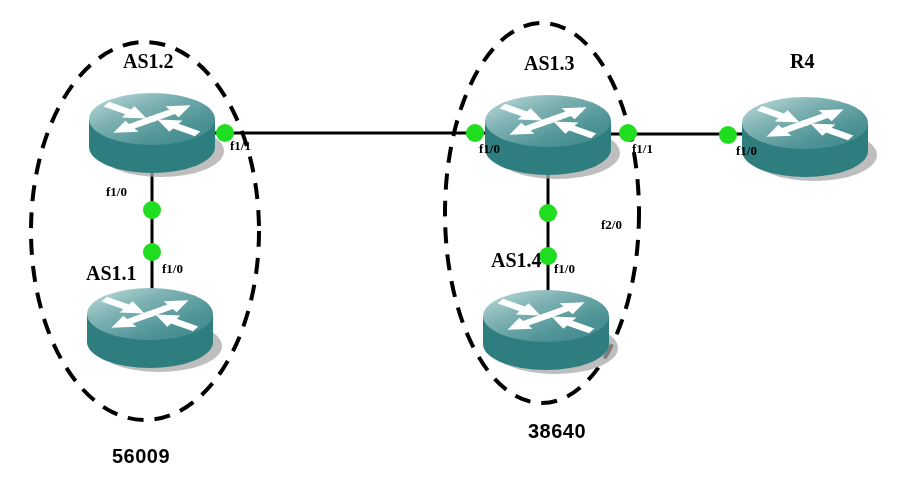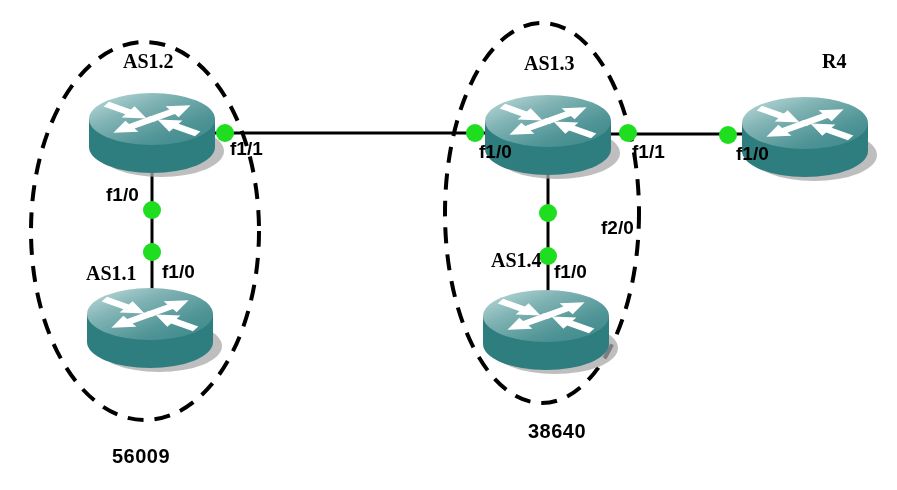--- a/index.html
+++ b/index.html
@@ -13,21 +13,21 @@
   #topology-svg{position:absolute;left:0;top:0;}
   .label{
     position:absolute;
     font-family:"Liberation Sans",sans-serif;
     font-weight:bold;
     color:#000;
     white-space:nowrap;
     line-height:1;
   }
   .node-label{font-size:20px;font-family:Liberation Serif, serif;}
-  .if-label{font-size:19px;}
+  .if-label{font-size:13px;font-family:Liberation Serif, serif;}
   .group-label{font-size:20px;letter-spacing:0.5px;}
 </style>
 </head>
 <body>
 
 <div id="canvas">
 
   <svg id="topology-svg" width="897" height="490" viewBox="0 0 897 490">
     <defs>
       <linearGradient id="topGrad" x1="0" y1="0" x2="1" y2="1">
@@ -85,21 +85,21 @@
     <circle cx="628" cy="133" r="9" fill="#1fdd1f"></circle>
     <circle cx="548" cy="213" r="9" fill="#1fdd1f"></circle>
     <circle cx="548" cy="256" r="9" fill="#1fdd1f"></circle>
     <circle cx="728" cy="135" r="9" fill="#1fdd1f"></circle>
   </svg>
 
   <div class="label node-label" style="left:123px;top:51px;">AS1.2</div>
   <div class="label node-label" style="left:86px;top:263px;">AS1.1</div>
   <div class="label node-label" style="left:524px;top:53px;text-align:center;">AS1.3</div>
   <div class="label node-label" style="left:483px;top:250px;margin-left:8px;">AS1.4</div>
-  <div class="label node-label" style="left:822px;top:51px;">R4</div>
+  <div class="label node-label" style="left:790px;top:51px;">R4</div>
 
   <div class="label if-label" style="left:230px;top:139px;">f1/1</div>
   <div class="label if-label" style="left:106px;top:185px;">f1/0</div>
   <div class="label if-label" style="left:162px;top:262px;">f1/0</div>
   <div class="label if-label" style="left:479px;top:142px;">f1/0</div>
   <div class="label if-label" style="left:632px;top:142px;">f1/1</div>
   <div class="label if-label" style="left:557px;top:218px;margin-left:44px;">f2/0</div>
   <div class="label if-label" style="left:554px;top:262px;">f1/0</div>
   <div class="label if-label" style="left:736px;top:144px;">f1/0</div>
 

